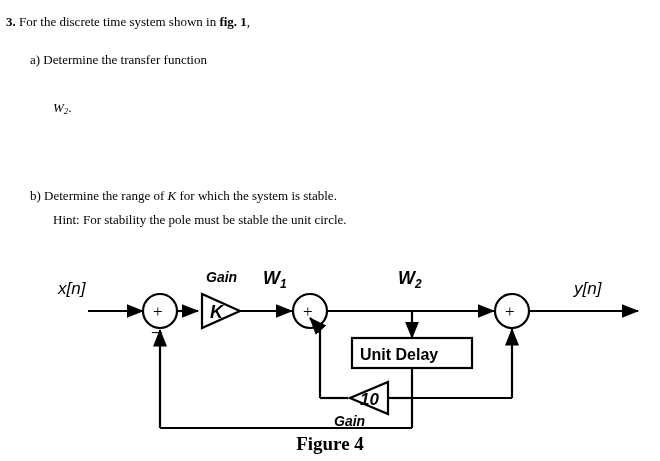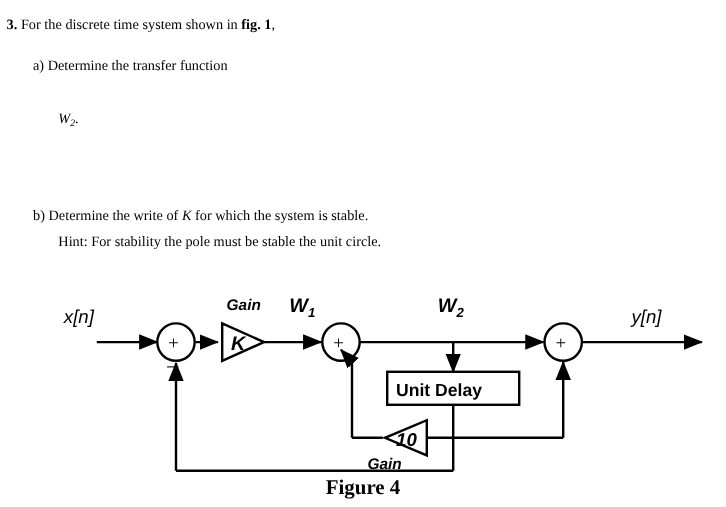--- a/index.html
+++ b/index.html
@@ -86,21 +86,21 @@
     <span>Determine the transfer function</span>
   </div>
 
 
   <div class="q-line" id="line-a-hint2">
     <span class="mathvar">W</span><sub class="mathvar">2</sub><span>.</span>
   </div>
 
   <div class="q-line" id="line-b">
     <span>b)</span>
-    <span>Determine the write of </span><span class="mathvar">K</span><span> for which the system is stable.</span>
+    <span>Determine the range of </span><span class="mathvar">K</span><span> for which the system is stable.</span>
   </div>
 
   <div class="q-line" id="line-b-hint">
     <span>Hint: For stability the pole must be stable the unit circle.</span>
   </div>
 
   <div id="diagram">
     <svg width="660" height="175" viewBox="0 0 660 175" xmlns="http://www.w3.org/2000/svg">
       <defs>
         <marker id="arrow" markerWidth="9" markerHeight="9" refX="7.5" refY="3.2" orient="auto">

